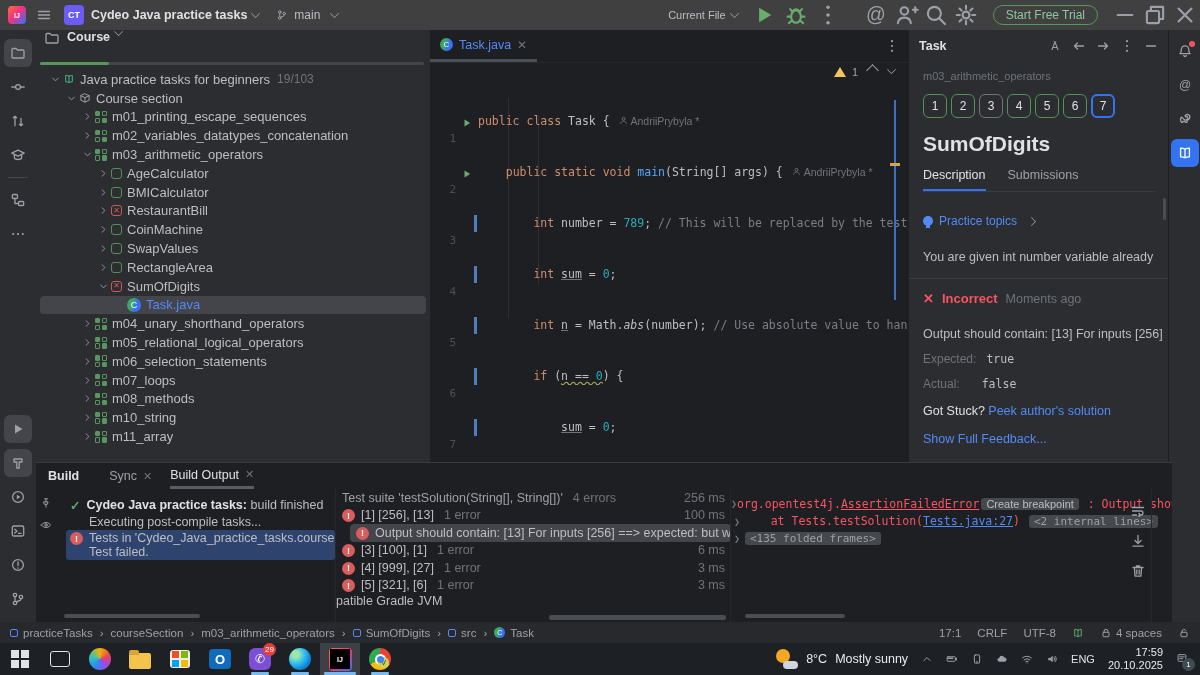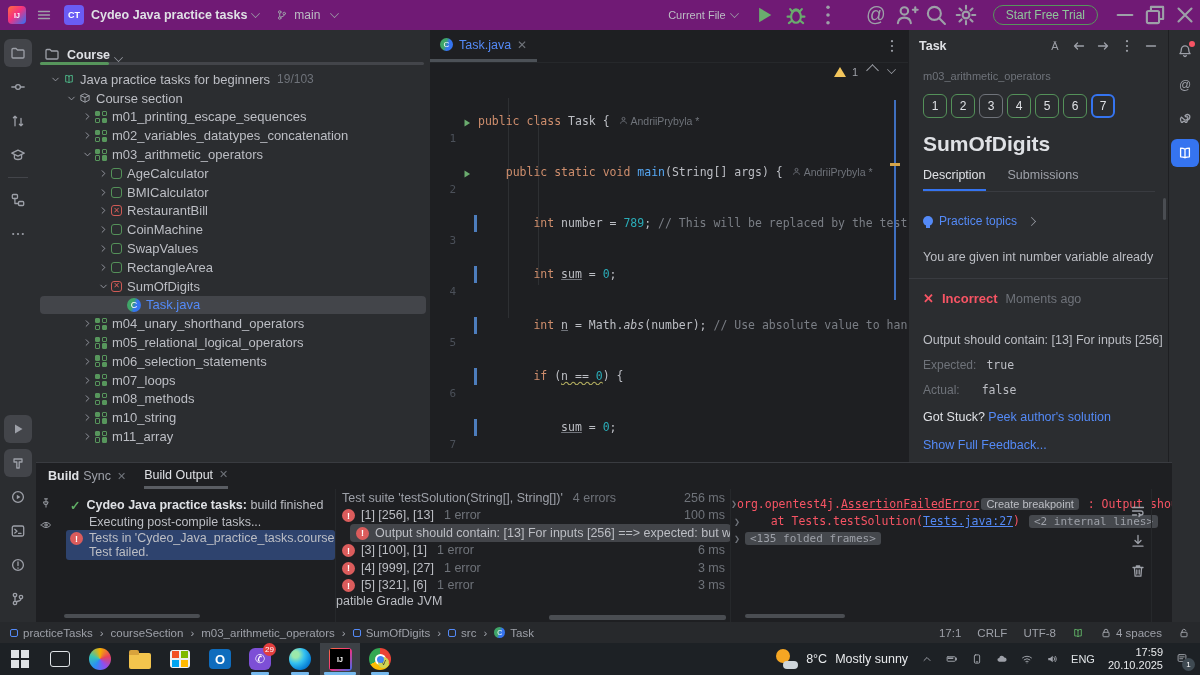--- a/index.html
+++ b/index.html
@@ -6,21 +6,21 @@
   body{width:1200px;height:675px;overflow:hidden;background:#1e1f22;
        font-family:"Liberation Sans",sans-serif;font-size:12px;color:#bcbec4}
   .app{position:relative;width:1200px;height:675px}
   .abs{position:absolute}
   .ic{display:inline-flex;width:16px;height:16px;align-items:center;justify-content:center;color:#9da0a8;flex:0 0 auto}
   .ic svg{width:100%;height:100%}
   .ic.sm{width:12px;height:12px}
   .row{display:flex;align-items:center}
 
   
-  .titlebar{left:0;top:0;width:1200px;height:30px;background:#701a75;display:flex;align-items:center}
+  .titlebar{left:0;top:0;width:1200px;height:30px;background:#404040;display:flex;align-items:center}
   .logo{width:18px;height:18px;border-radius:4px;margin:0 10px 0 8px;
         background:linear-gradient(135deg,#ff6f3d 0%,#f5317f 45%,#3a6df0 95%);
         display:flex;align-items:center;justify-content:center;color:#fff;font-size:7px;font-weight:bold}
   .ct-badge{width:20px;height:20px;border-radius:4px;background:#6a5cf5;color:#fff;font-weight:bold;font-size:9px;
         display:flex;align-items:center;justify-content:center;margin:0 7px 0 12px}
   .proj-name{color:#dfe1e5;font-size:12.5px;font-weight:bold}
   .tb-group{display:flex;align-items:center;gap:6px;margin-left:16px}
   .chev{width:8px;height:8px;border-right:1.4px solid #9da0a8;border-bottom:1.4px solid #9da0a8;
         transform:rotate(45deg) scale(.7);margin-left:4px;margin-top:-3px}
   .trial-btn{border:1px solid #57965c;color:#8fc79a;border-radius:12px;padding:2px 12px;font-size:12px;background:none;margin:0 10px}
@@ -37,21 +37,21 @@
   .slot.active{background:#43454a}
   .slot.primary{background:#3574f0}
   .slot.primary .ic{color:#fff}
   .lb-divider{width:20px;height:1px;background:#43454a;margin:5px 0}
   .lb-bottom{margin-top:auto;margin-bottom:6px;display:flex;flex-direction:column;align-items:center}
   .rightbar{left:1168px;top:30px;width:32px;height:592px;background:#2b2d30;display:flex;flex-direction:column;align-items:center;padding-top:4px;box-sizing:border-box;border-left:1px solid #1e1f22}
   .dot-badge{position:absolute;width:6px;height:6px;border-radius:50%;background:#f75464;right:4px;top:4px}
 
   
   .project{left:36px;top:30px;width:394px;height:432px;background:#2b2d30;overflow:hidden}
-  .panel-head{height:32px;display:flex;align-items:flex-end;padding:0 8px;color:#dfe1e5;font-weight:bold;font-size:12.5px}
+  .panel-head{height:32px;display:flex;align-items:flex-start;padding:0 8px;color:#dfe1e5;font-weight:bold;font-size:12.5px}
   .progress{position:absolute;left:4px;top:32px;width:384px;height:3px;background:#43454a;border-radius:2px}
   .progress>i{display:block;height:3px;background:#57965c;border-radius:2px}
   .tree{position:absolute;left:0;top:40px;width:394px;bottom:0;overflow:hidden}
   .trow{height:18.8px;display:flex;align-items:center;font-size:13px;color:#bcbec4;white-space:nowrap;margin:0 4px;border-radius:4px;padding-left:4px;box-sizing:border-box}
   .trow.sel{background:#43454a}
   .trow .tchev{width:15px;display:inline-flex;justify-content:center;color:#9da0a8}
   .trow .badge{color:#6f737a;margin-left:7px;font-size:12px}
   .trow .lbl{margin-left:5px}
   .lbl.mod{color:#548af7}
   .icon-grid{display:inline-grid;grid-template-columns:5px 5px;grid-gap:1.5px;width:12px;height:12px}
@@ -104,31 +104,31 @@
   .tp-tab.on{color:#dfe1e5;border-bottom:2.5px solid #3574f0}
   .tp-topics{display:flex;align-items:center;gap:6px;color:#548af7;font-size:12px;margin-top:22px}
   .bulb{width:10px;height:10px;border-radius:50%;background:#548af7;position:relative}
   .bulb:after{content:"";position:absolute;left:3px;top:9px;width:4px;height:3px;background:#548af7}
   .tp-desc{color:#bcbec4;font-size:12.5px;margin-top:22px;white-space:nowrap;overflow:hidden}
   .tp-sep{height:1px;background:#393b40;margin:14px -14px 0}
   .tp-status{display:flex;align-items:center;gap:8px;margin-top:12px}
   .tp-status .x{color:#f75464;font-size:13px;font-weight:bold}
   .tp-status .s{color:#f75464;font-size:13px;font-weight:bold}
   .tp-status .ago{color:#6f737a;font-size:12.5px}
-  .tp-msg{color:#bcbec4;font-size:12.5px;margin-top:27px;white-space:nowrap}
+  .tp-msg{color:#bcbec4;font-size:12.5px;margin-top:21px;white-space:nowrap}
   .kv{display:flex;gap:10px;margin-top:11px;font-size:12px;color:#6f737a}
   .kv .v{font-family:"DejaVu Sans Mono",monospace;color:#bcbec4;font-size:11.5px}
   .tp-link{color:#548af7;font-size:12.5px;margin-top:14px}
   .gotstuck{margin-top:13px;font-size:12.5px;color:#dfe1e5}
   .gotstuck a{color:#548af7;text-decoration:none}
   .tp-scroll{position:absolute;right:3px;top:168px;width:3px;height:22px;border-radius:2px;background:#4a4d52}
 
   
   .bottom{left:36px;top:462px;width:1136px;height:160px;background:#1e1f22;border-top:1px solid #393b40;box-sizing:border-box}
-  .b-head{height:26px;display:flex;align-items:center;padding-left:12px;gap:4px}
+  .b-head{height:26px;display:flex;align-items:center;padding-left:12px;gap:30px}
   .b-title{color:#dfe1e5;font-weight:bold;font-size:12.5px}
   .b-tab{display:flex;align-items:center;gap:6px;color:#9da0a8;font-size:12.5px;height:26px;box-sizing:border-box}
   .b-tab.on{color:#dfe1e5;border-bottom:3px solid #5a5d63}
   .b-tab .x{font-size:11px;color:#6f737a}
   .b-left{position:absolute;left:0;top:26px;width:299px;bottom:0;overflow:hidden}
   .b-toolcol{position:absolute;left:4px;top:8px;display:flex;flex-direction:column;gap:10px;color:#9da0a8}
   .b-rows{position:absolute;left:30px;top:8px;right:0}
   .b-row{display:flex;align-items:flex-start;gap:6px;font-size:12.5px;color:#bcbec4;padding:1px 4px;white-space:nowrap}
   .b-row b{color:#dfe1e5}
   .b-row.sel{background:#2e436e;border-radius:3px}

